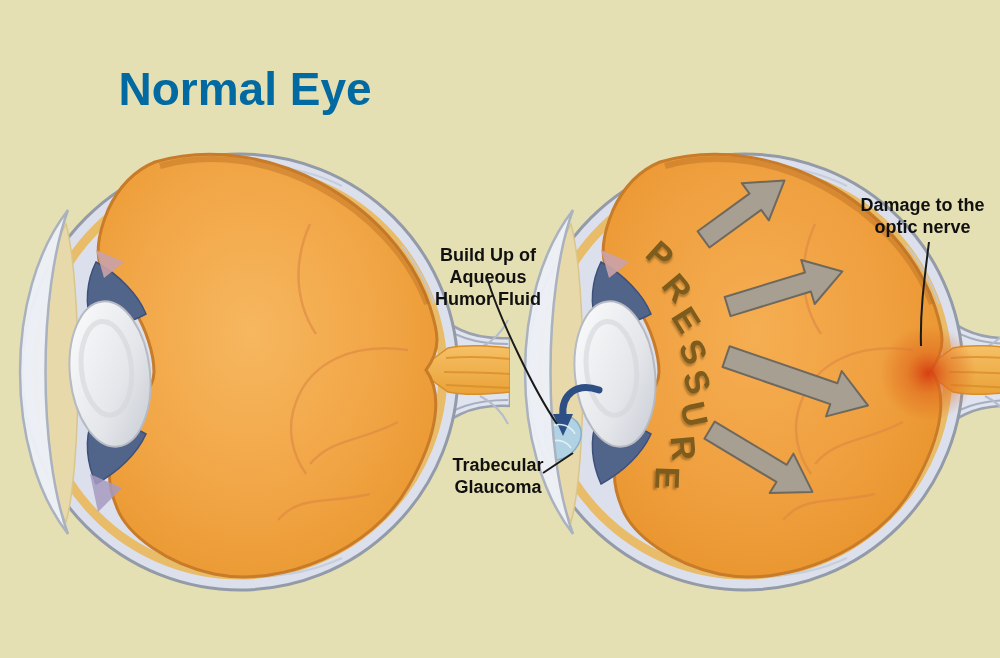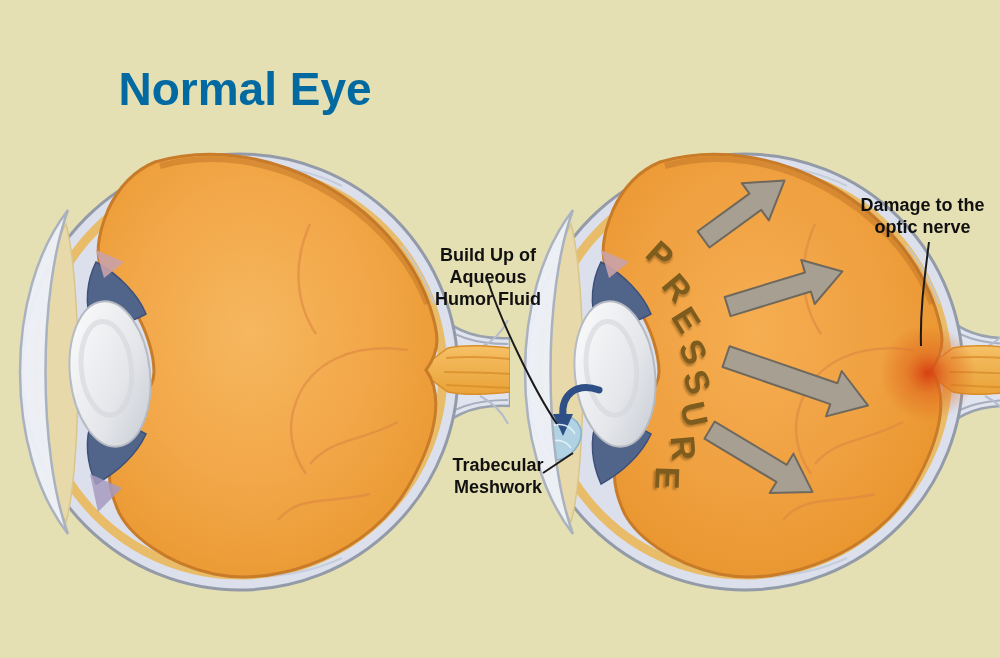--- a/index.html
+++ b/index.html
@@ -231,20 +231,20 @@
     <path d="M 929 242 C 924 282 920 312 921 346" fill="none" stroke="#1a1a1a" stroke-width="2"></path>
   </svg>
 
   <div class="label" id="build-label">
     <span>Build Up of</span>
     <span>Aqueous</span>
     <span>Humor Fluid</span>
   </div>
   <div class="label" id="trab-label">
     <span>Trabecular</span>
-    <span>Meshwork</span>
+    <span>Glaucoma</span>
   </div>
   <div class="label" id="damage-label">
     <span>Damage to the</span>
     <span>optic nerve</span>
   </div>
 
 </div>
 
 </body></html>

